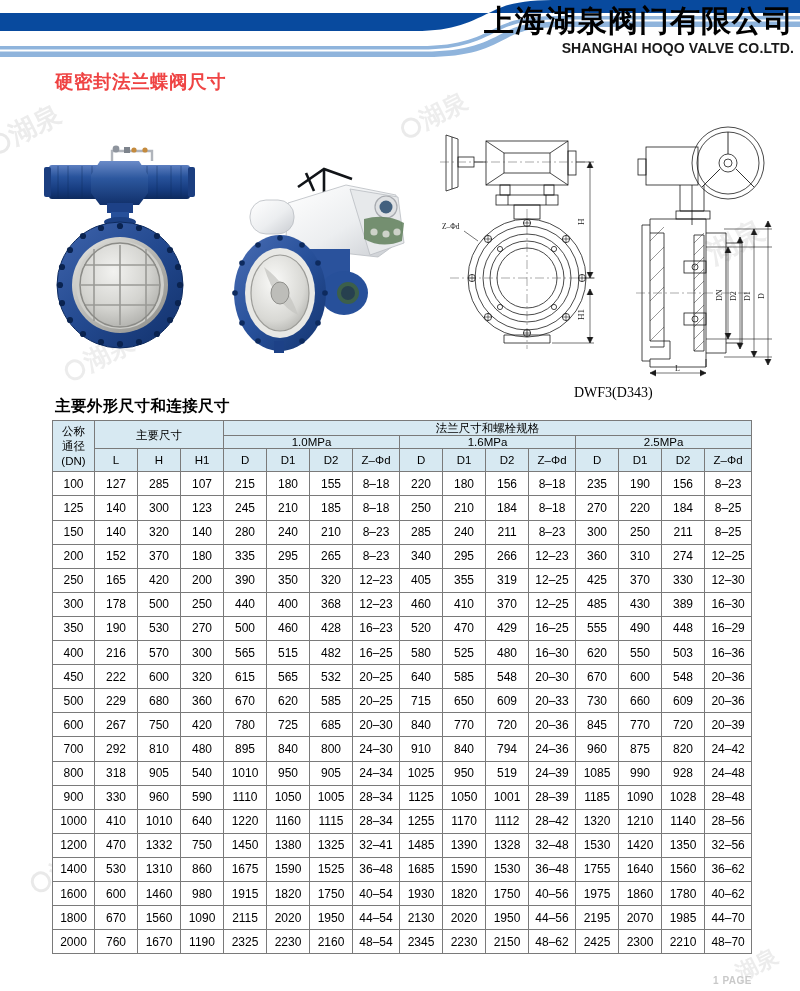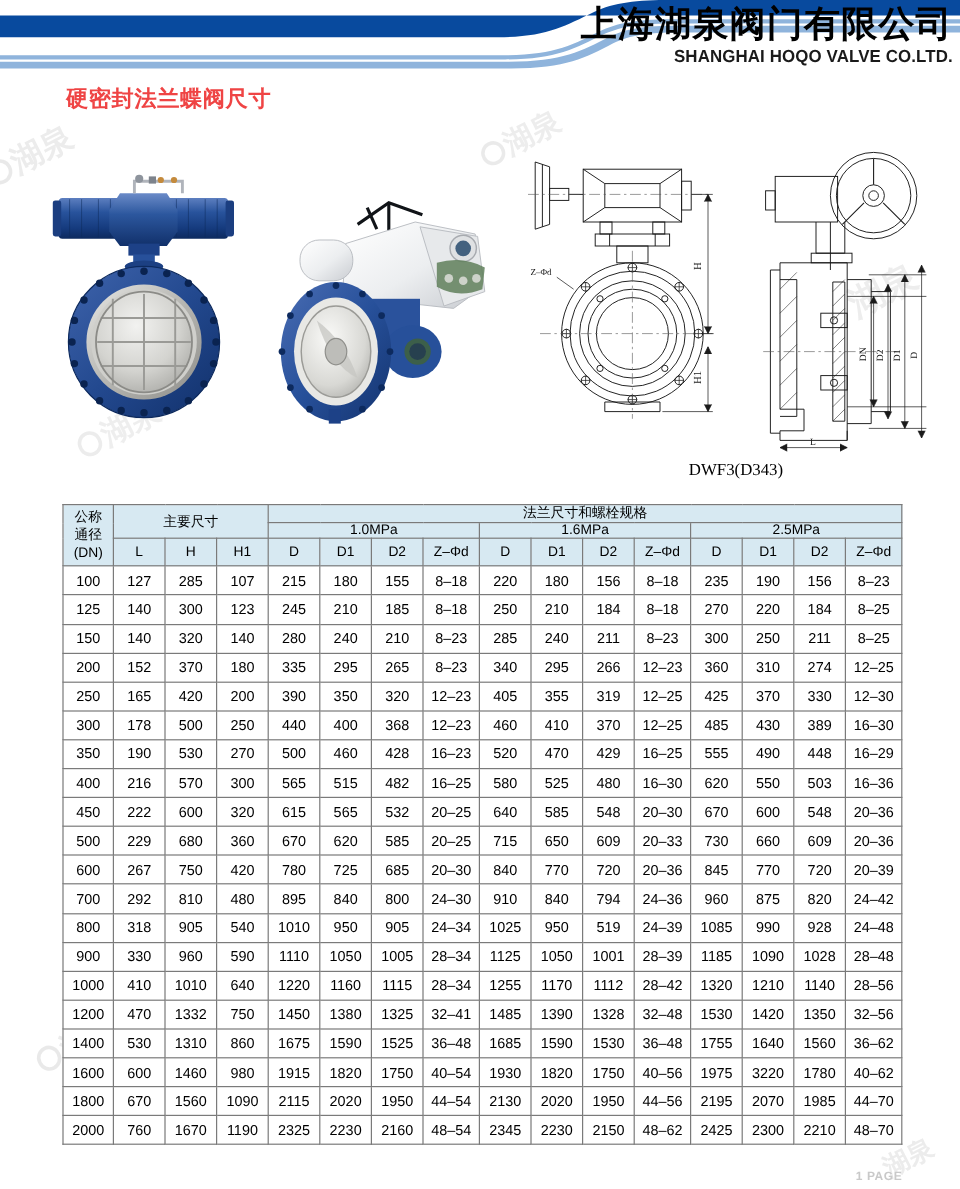--- a/index.html
+++ b/index.html
@@ -556,20 +556,21 @@
       <text x="102" y="186" font-family="Liberation Serif, serif" font-size="8" transform="rotate(-90 102 186)" fill="#1a1a1a">DN</text>
       <text x="116" y="186" font-family="Liberation Serif, serif" font-size="8" transform="rotate(-90 116 186)" fill="#1a1a1a">D2</text>
       <text x="130" y="186" font-family="Liberation Serif, serif" font-size="8" transform="rotate(-90 130 186)" fill="#1a1a1a">D1</text>
       <text x="144" y="184" font-family="Liberation Serif, serif" font-size="8" transform="rotate(-90 144 184)" fill="#1a1a1a">D</text>
       <text x="55" y="256" font-family="Liberation Serif, serif" font-size="8" fill="#1a1a1a">L</text>
     </svg>
   </div>
 
   <div class="photo-caption-dwf">DWF3(D343)</div>
 
+  <div class="section-heading">主要外形尺寸和连接尺寸</div>
 
   <div class="table-wrap">
     <table class="specs">
       <colgroup>
         <col class="col-dn">
           <col class="col-d">
           <col class="col-d">
           <col class="col-d">
         <col class="col-d">
           <col class="col-d">
@@ -934,21 +935,21 @@
             <td>980</td>
             <td>1915</td>
             <td>1820</td>
             <td>1750</td>
             <td>40–54</td>
             <td>1930</td>
             <td>1820</td>
             <td>1750</td>
             <td>40–56</td>
             <td>1975</td>
-            <td>3220</td>
+            <td>1860</td>
             <td>1780</td>
             <td>40–62</td>
           </tr>
           <tr>
             <td>1800</td>
             <td>670</td>
             <td>1560</td>
             <td>1090</td>
             <td>2115</td>
             <td>2020</td>

